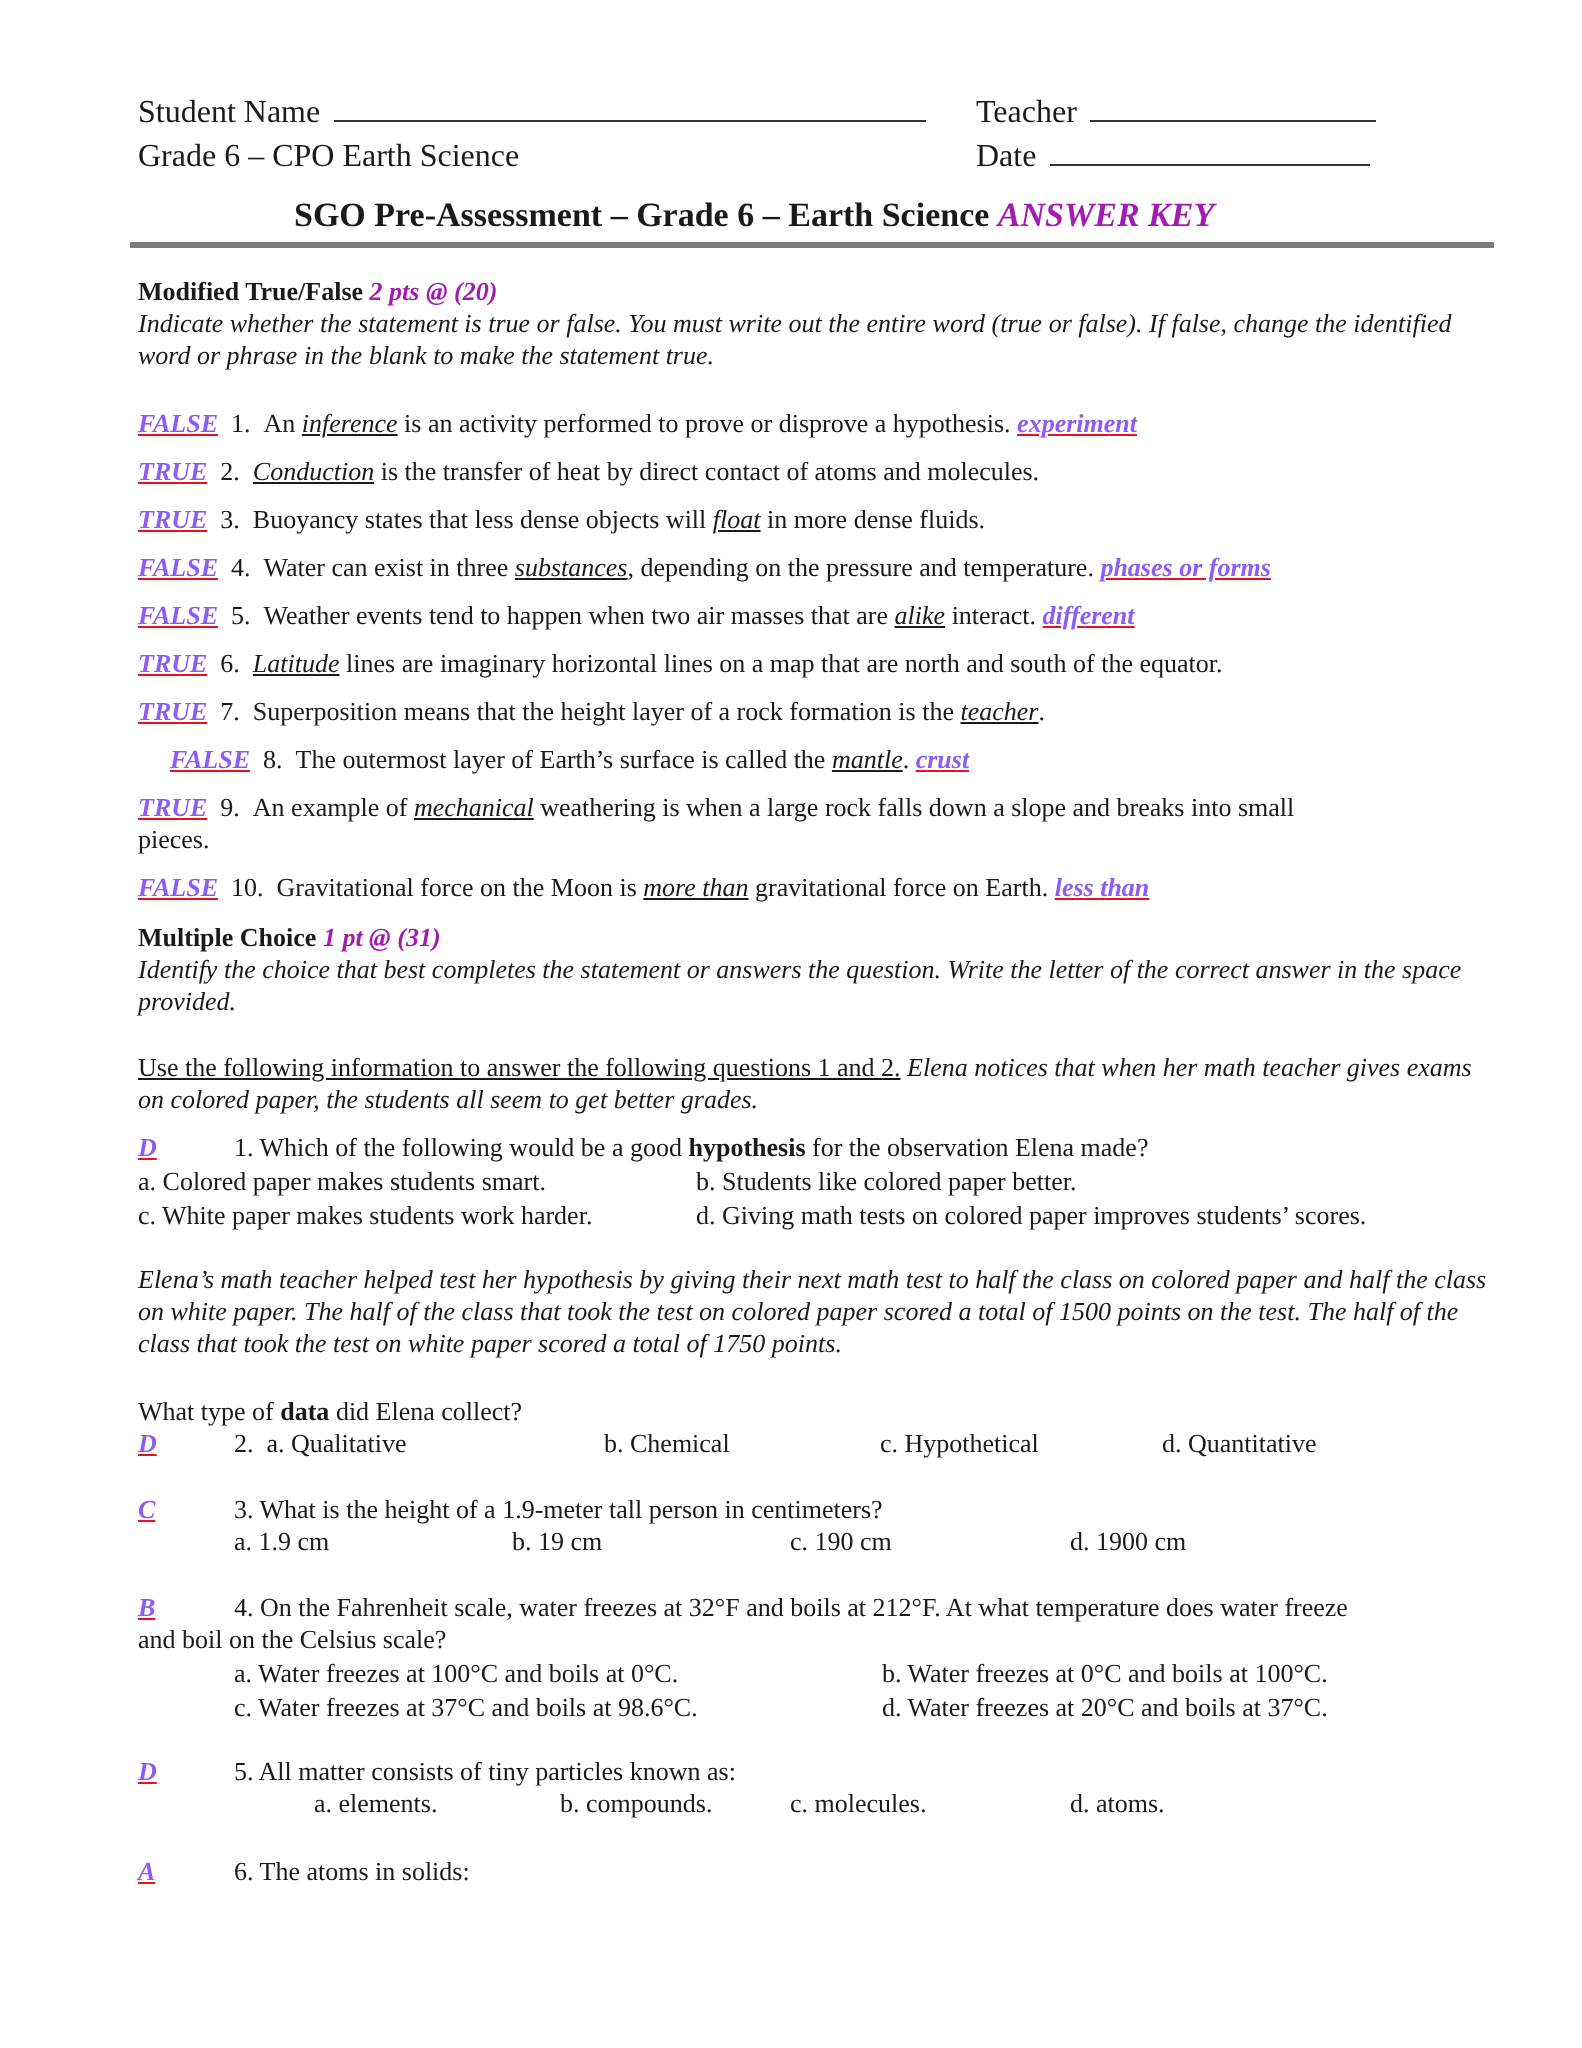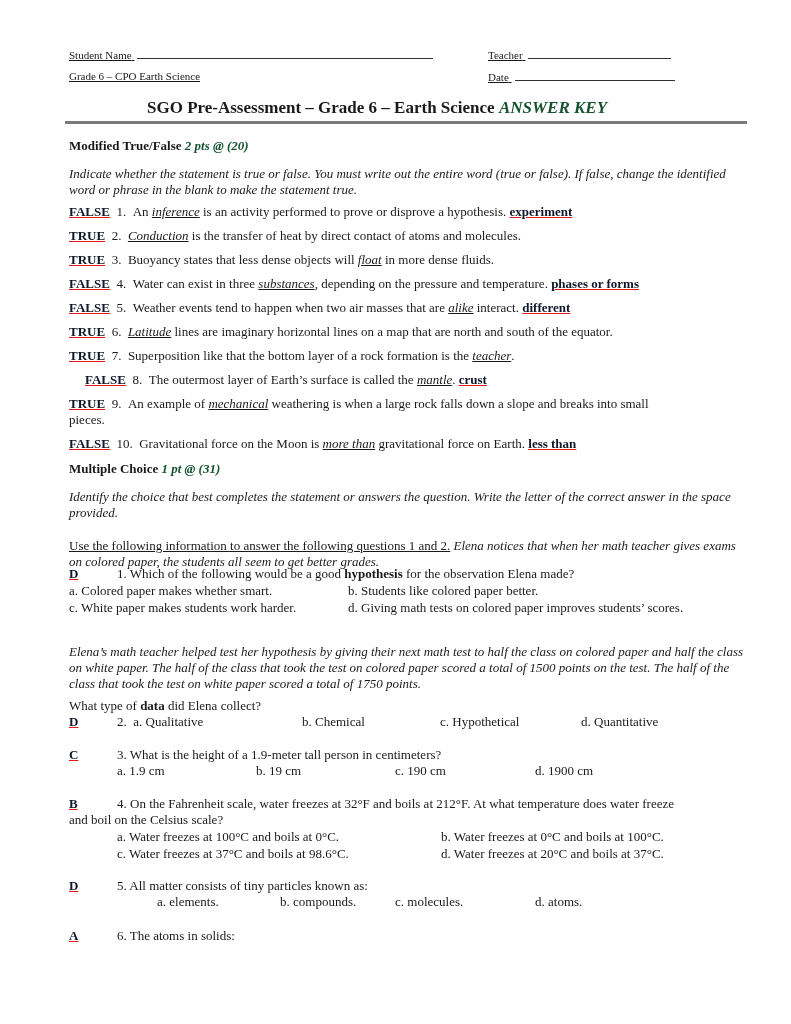--- a/index.html
+++ b/index.html
@@ -1,30 +1,30 @@
 <!DOCTYPE html>
 <html><head>
 <meta charset="utf-8">
 <style>
   html, body { margin:0; padding:0; background:#ffffff; }
   body { width:791px; height:1024px; position:relative; overflow:hidden;
          font-family:"Liberation Serif", serif; color:#1a1a1a; }
   .abs { position:absolute; white-space:nowrap; }
-  .small { font-size:11px;text-decoration:underline; }
+  .small { font-size:16px; }
   .body { font-size:13px; line-height:16px; }
-  .red { color:#14532d;text-align:right; }
-  .ans { color:#0f172a; font-weight:bold; text-decoration:underline; text-decoration-color:#e8141c; }
+  .red { color:#a21caf;text-align:right; }
+  .ans { color:#8b5cf6; font-weight:bold; font-style:italic; text-decoration:underline; text-decoration-color:#e8141c; }
   .u { text-decoration:underline; }
   .ui { text-decoration:underline; font-style:italic; }
   .it { font-style:italic; }
   .b { font-weight:bold; }
   .blank { display:inline-block; border-bottom:1px solid #333; height:10px; vertical-align:baseline; }
   .title { font-size:17px; font-weight:bold; }
   .rule { position:absolute; left:65px; width:682px; height:3px; background:#7a7a7a; top:121px; }
-  .wrap { white-space:normal;margin-top:12px; }
+  .wrap { white-space:normal; }
 </style>
 </head>
 <body>
 
 <div class="abs small" style="left:69px; top:48px;">
   <span>Student Name</span>
   <span class="blank" style="width:296px; margin-left:3px;"></span>
 </div>
 <div class="abs small" style="left:488px; top:48px;">
   <span>Teacher</span>
@@ -46,41 +46,41 @@
 </div>
 <div class="abs body it wrap" style="left:69px; top:154px; width:676px;">Indicate whether the statement is true or false.  You must write out the entire word (true or false).  If false, change the identified word or phrase in the blank to make the statement true.</div>
 
 <div id="tf-list">
     <div class="abs body" style="left: 69px; top: 204px;"><span class="ans">FALSE</span>&nbsp;&nbsp;<span>1.</span>&nbsp;&nbsp;<span>An </span><span class="ui">inference</span><span> is an activity performed to prove or disprove a hypothesis. </span><span class="ans">experiment</span></div>
     <div class="abs body" style="left: 69px; top: 228px;"><span class="ans">TRUE</span>&nbsp;&nbsp;<span>2.</span>&nbsp;&nbsp;<span></span><span class="ui">Conduction</span><span> is the transfer of heat by direct contact of atoms and molecules.</span><span class="ans"></span></div>
     <div class="abs body" style="left: 69px; top: 252px;"><span class="ans">TRUE</span>&nbsp;&nbsp;<span>3.</span>&nbsp;&nbsp;<span>Buoyancy states that less dense objects will </span><span class="ui">float</span><span> in more dense fluids.</span><span class="ans"></span></div>
     <div class="abs body" style="left: 69px; top: 276px;"><span class="ans">FALSE</span>&nbsp;&nbsp;<span>4.</span>&nbsp;&nbsp;<span>Water can exist in three </span><span class="ui">substances</span><span>, depending on the pressure and temperature. </span><span class="ans">phases or forms</span></div>
     <div class="abs body" style="left: 69px; top: 300px;"><span class="ans">FALSE</span>&nbsp;&nbsp;<span>5.</span>&nbsp;&nbsp;<span>Weather events tend to happen when two air masses that are </span><span class="ui">alike</span><span> interact. </span><span class="ans">different</span></div>
     <div class="abs body" style="left: 69px; top: 324px;"><span class="ans">TRUE</span>&nbsp;&nbsp;<span>6.</span>&nbsp;&nbsp;<span></span><span class="ui">Latitude</span><span> lines are imaginary horizontal lines on a map that are north and south of the equator.</span><span class="ans"></span></div>
-    <div class="abs body" style="left: 69px; top: 348px;"><span class="ans">TRUE</span>&nbsp;&nbsp;<span>7.</span>&nbsp;&nbsp;<span>Superposition like that the bottom layer of a rock formation is the </span><span class="ui">teacher</span><span>.</span><span class="ans"></span></div>
+    <div class="abs body" style="left: 69px; top: 348px;"><span class="ans">TRUE</span>&nbsp;&nbsp;<span>7.</span>&nbsp;&nbsp;<span>Superposition means that the height layer of a rock formation is the </span><span class="ui">teacher</span><span>.</span><span class="ans"></span></div>
     <div class="abs body" style="left: 69px; top: 372px; margin-left: 16px;"><span class="ans">FALSE</span>&nbsp;&nbsp;<span>8.</span>&nbsp;&nbsp;<span>The outermost layer of Earth’s surface is called the </span><span class="ui">mantle</span><span>. </span><span class="ans">crust</span></div>
     <div class="abs body" style="left: 69px; top: 396px;"><span class="ans">TRUE</span>&nbsp;&nbsp;<span>9.</span>&nbsp;&nbsp;<span>An example of </span><span class="ui">mechanical</span><span> weathering is when a large rock falls down a slope and breaks into small</span><span class="ans"></span></div>
     <div class="abs body" style="left: 69px; top: 412px;">pieces.</div>
     <div class="abs body" style="left: 69px; top: 436px;"><span class="ans">FALSE</span>&nbsp;&nbsp;<span>10.</span>&nbsp;&nbsp;<span>Gravitational force on the Moon is </span><span class="ui">more than</span><span> gravitational force on Earth. </span><span class="ans">less than</span></div>
   </div>
 
 <div class="abs body" style="left:69px; top:461px;">
   <span class="b">Multiple Choice </span><span class="red it b">1 pt @ (31)</span>
 </div>
 <div class="abs body it wrap" style="left:69px; top:477px; width:680px;">Identify the choice that best completes the statement or answers the question.  Write the letter of the correct answer in the space provided.</div>
 
 <div class="abs body wrap" style="left:69px; top:526px; width:680px;">
   <span class="u">Use the following information to answer the following questions 1 and 2.</span><span class="it">  Elena notices that when her math teacher gives exams on colored paper, the students all seem to get better grades.</span>
 </div>
 
 <div class="abs body" style="left:69px; top:566px;"><span class="ans">D</span></div>
 <div class="abs body" style="left:117px; top:566px;">
   <span>1.  Which of the following would be a good </span><span class="b">hypothesis</span><span> for the observation Elena made?</span>
 </div>
-<div class="abs body" style="left:69px; top:583px;">a. Colored paper makes whether smart.</div>
+<div class="abs body" style="left:69px; top:583px;">a. Colored paper makes students smart.</div>
 <div class="abs body" style="left:348px; top:583px;">b. Students like colored paper better.</div>
 <div class="abs body" style="left:69px; top:600px;">c. White paper makes students work harder.</div>
 <div class="abs body" style="left:348px; top:600px;">d. Giving math tests on colored paper improves students’ scores.</div>
 
 <div class="abs body it wrap" style="left:69px; top:632px; width:680px;">Elena’s math teacher helped test her hypothesis by giving their next math test to half the class on colored paper and half the class on white paper.  The half of the class that took the test on colored paper scored a total of 1500 points on the test. The half of the class that took the test on white paper scored a total of 1750 points.</div>
 
 <div class="abs body" style="left:69px; top:698px;">
   <span>What type of </span><span class="b">data</span><span> did Elena collect?</span>
 </div>
 

